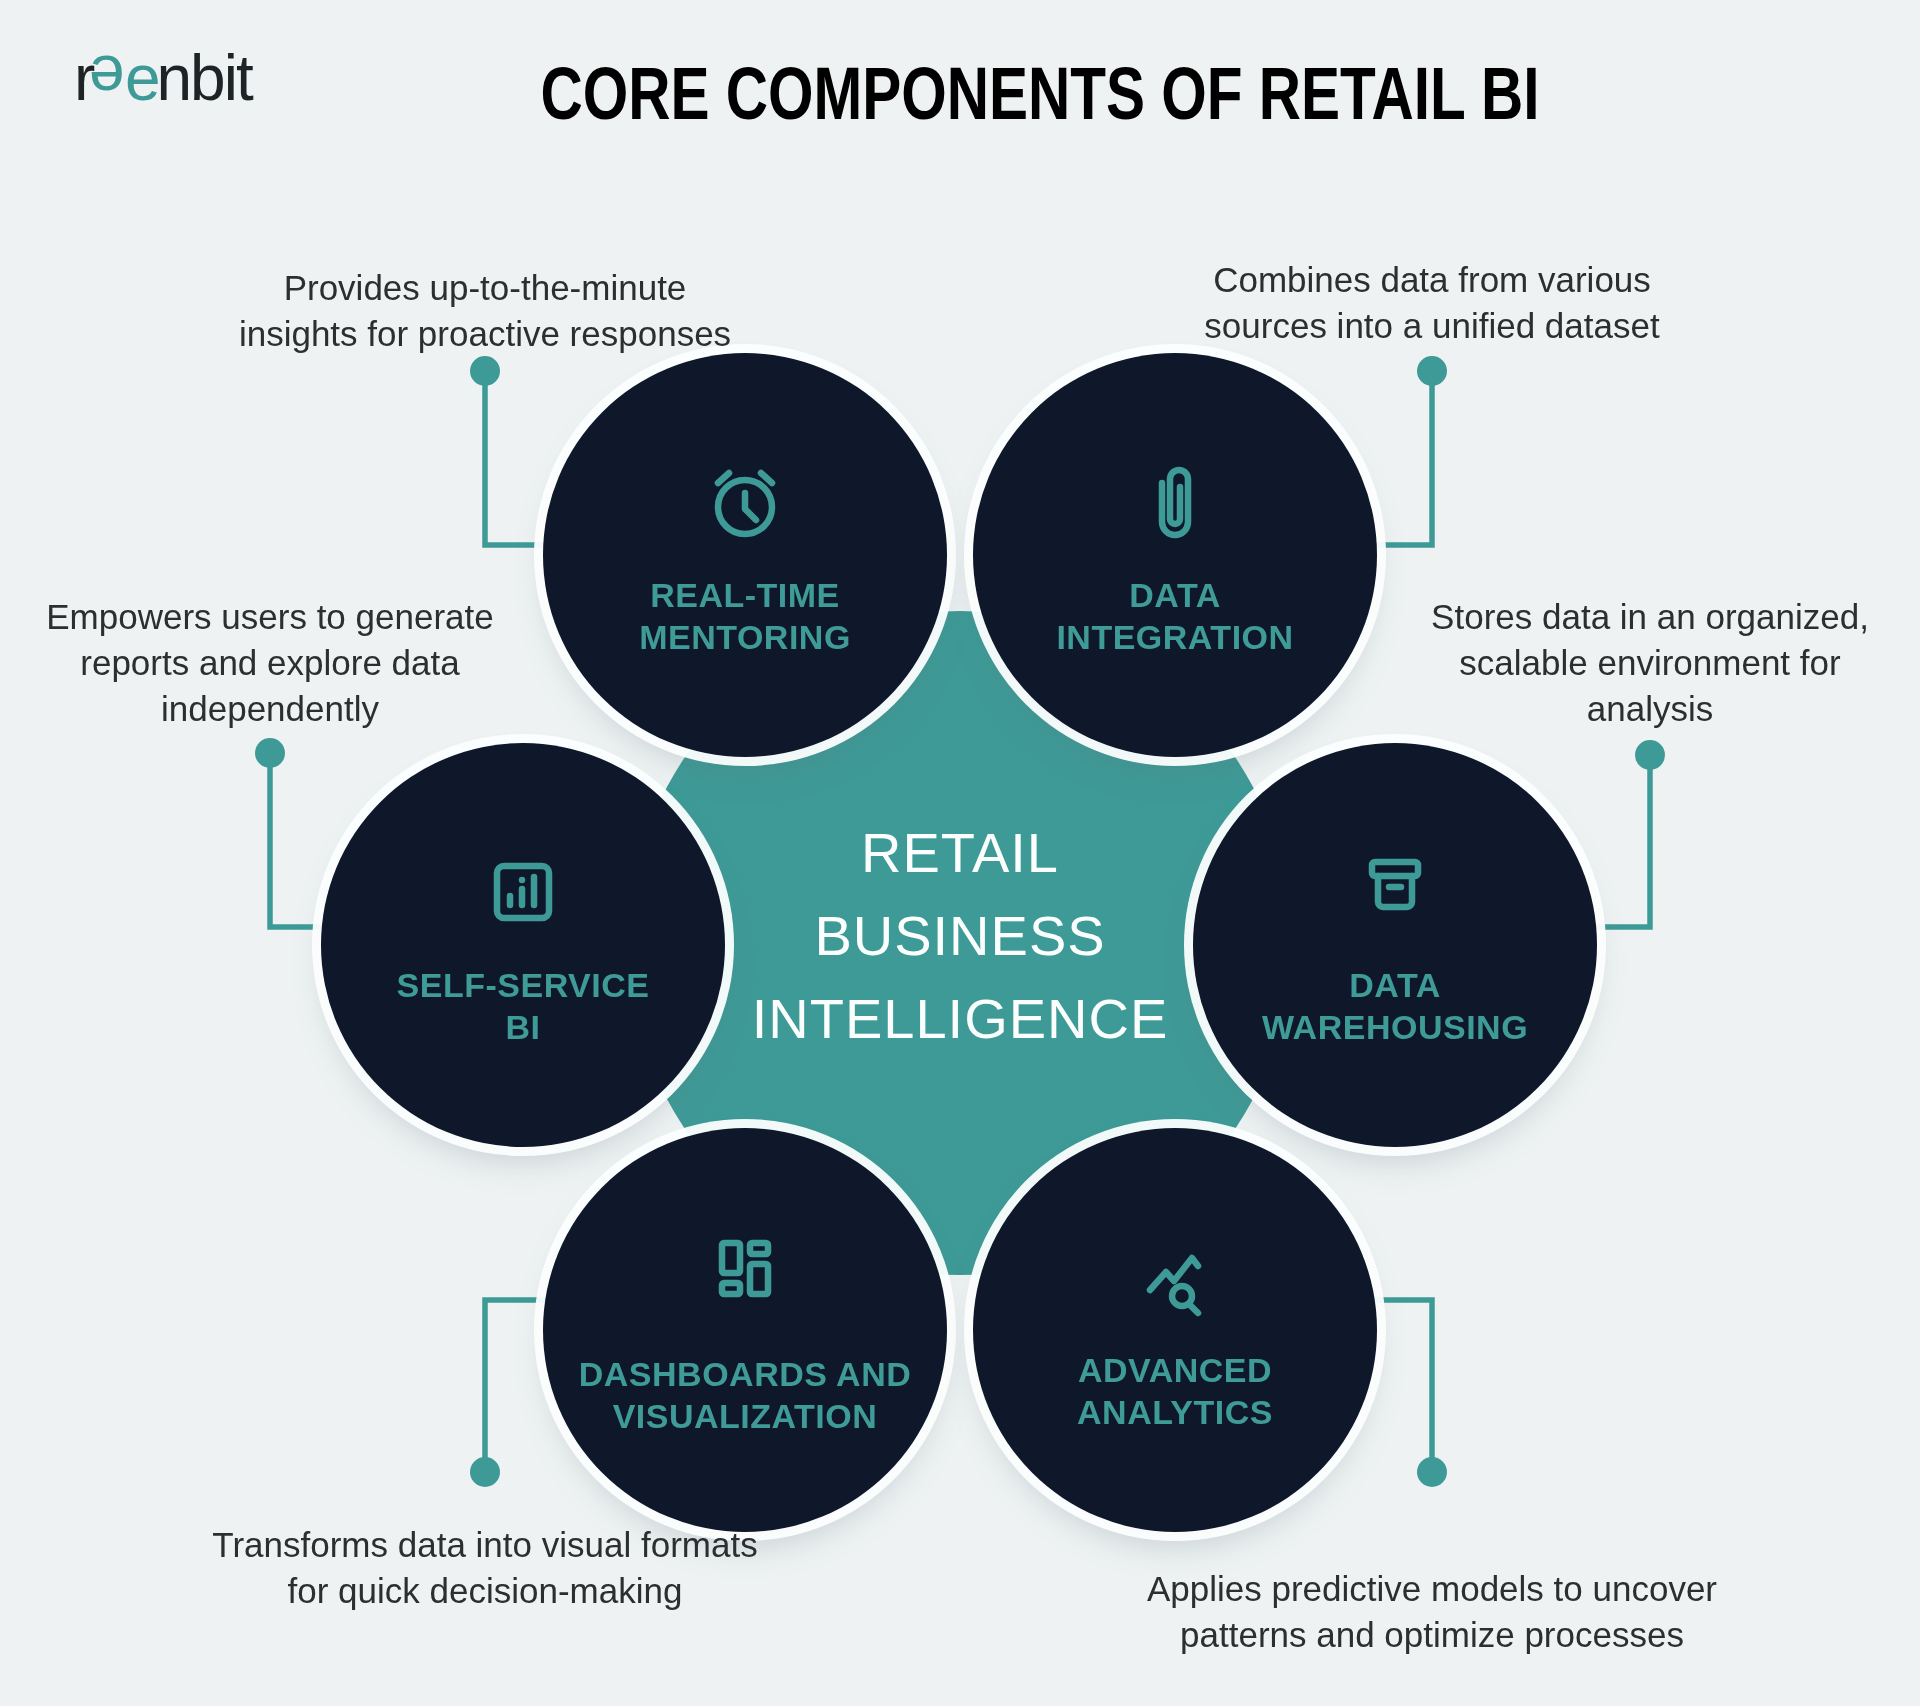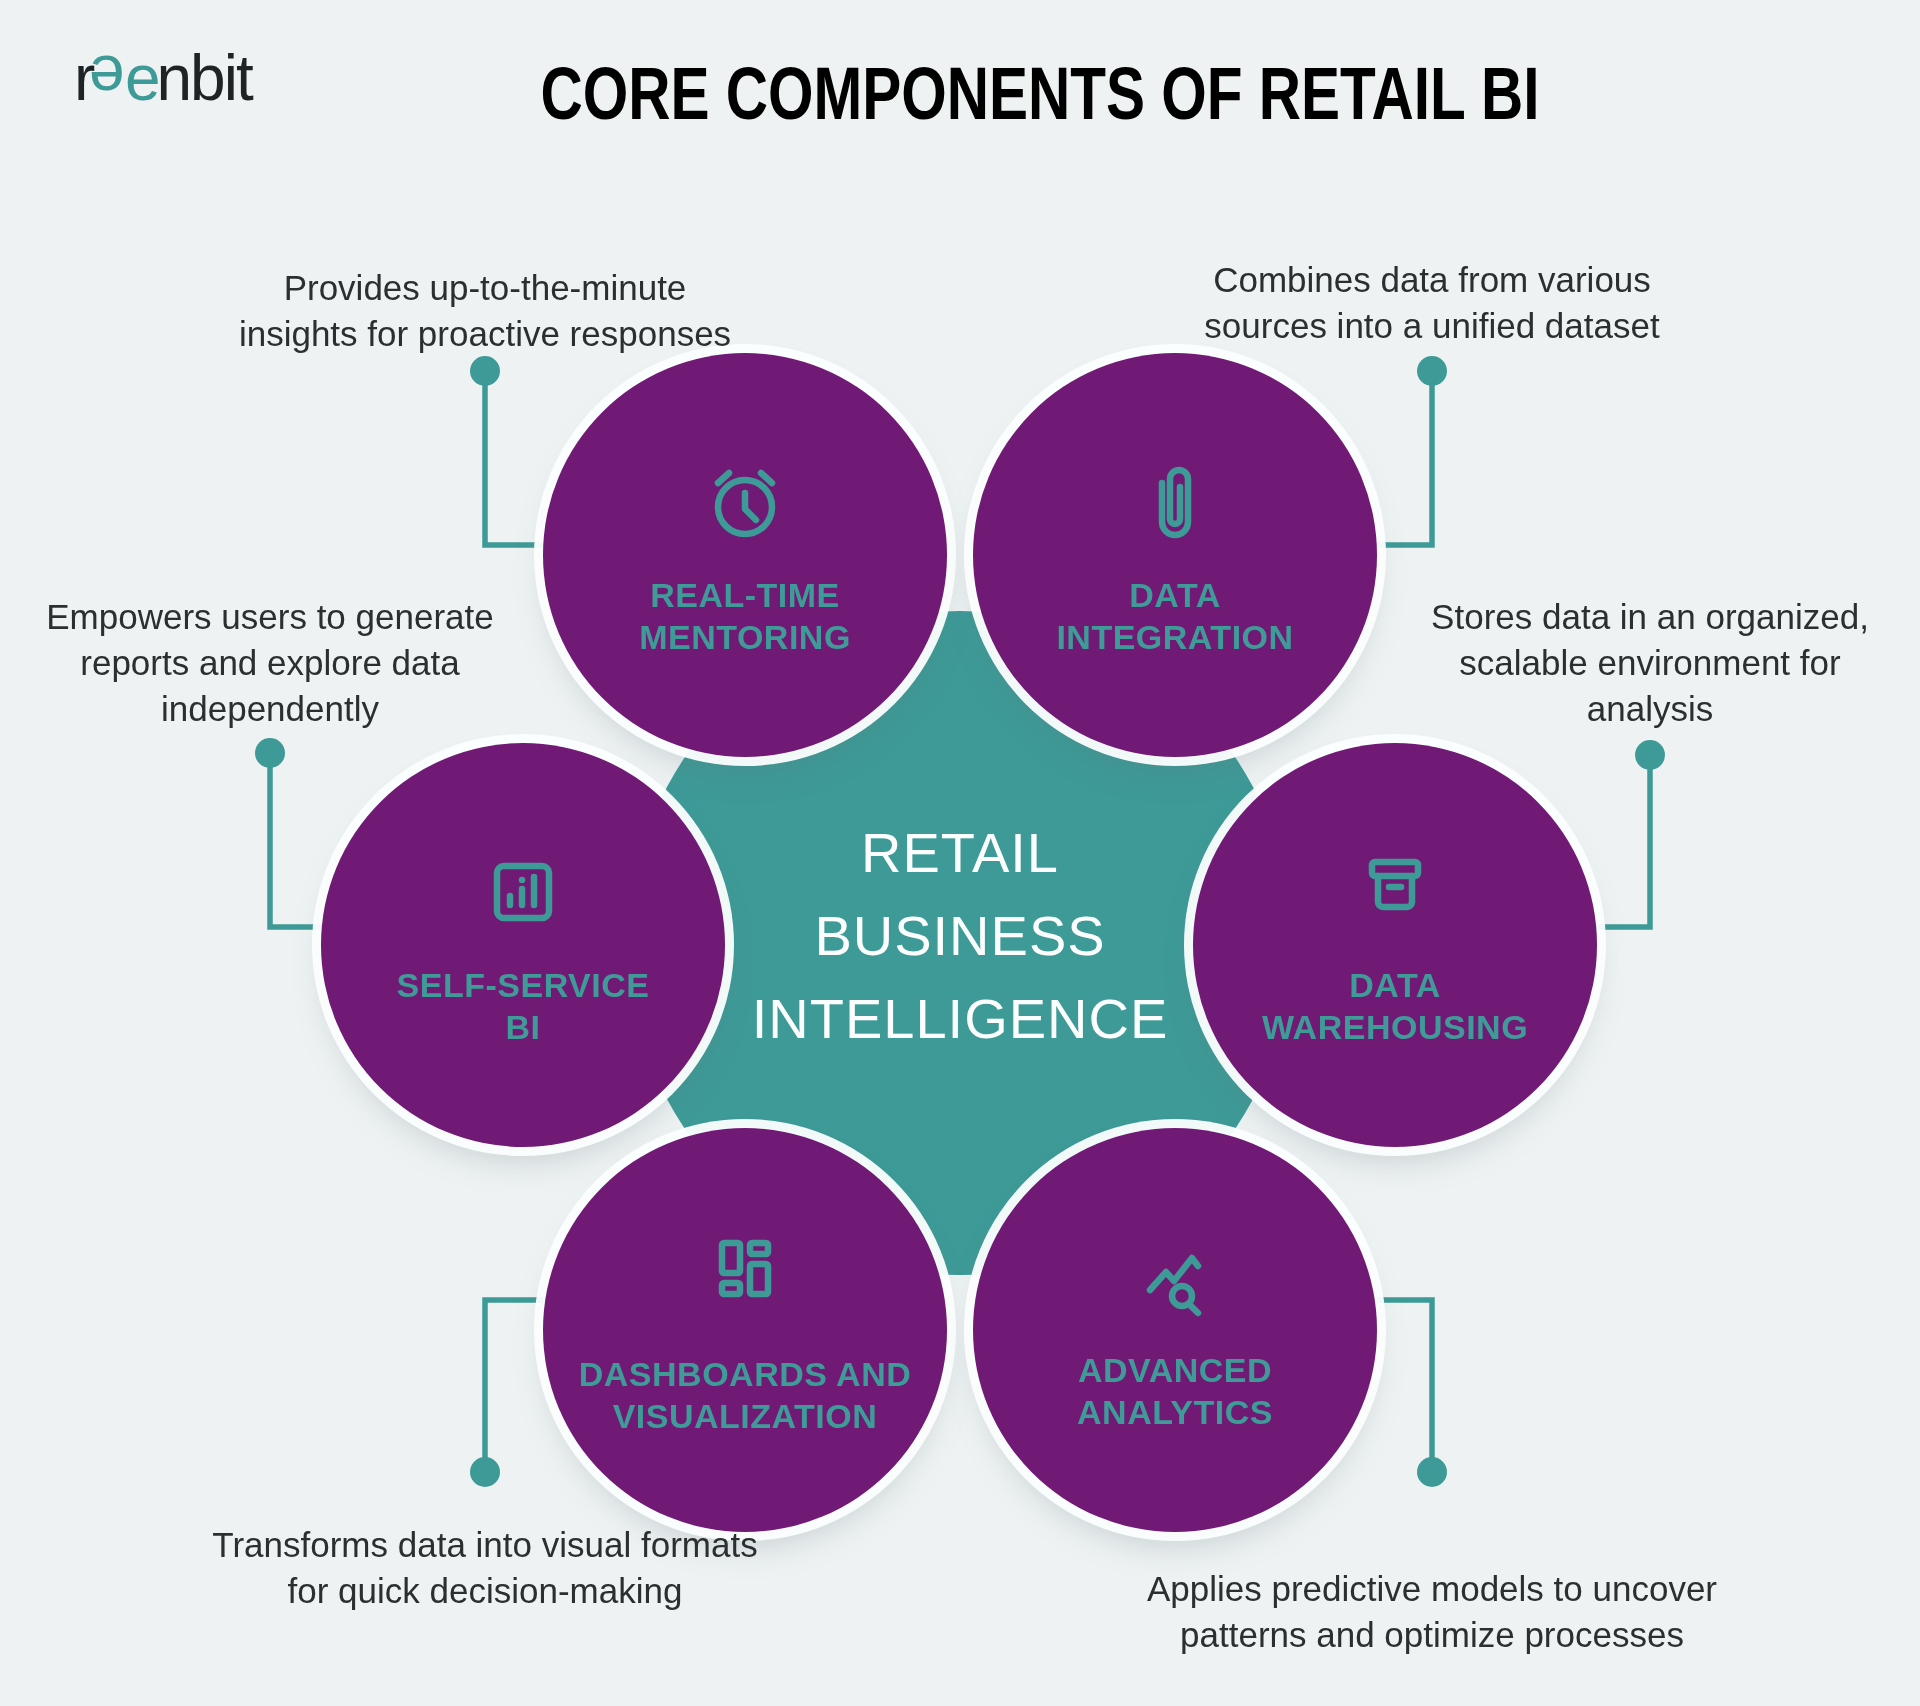--- a/index.html
+++ b/index.html
@@ -29,21 +29,21 @@
 
   
   .wires { position:absolute; left:0; top:0; }
   .wire { stroke:#3e9a97; stroke-width:5.5; fill:none; }
   .dot  { fill:#3e9a97; }
   .star { fill:#3e9a97; }
 
   
   .bubble {
     position:absolute; width:404px; height:404px; border-radius:50%;
-    background:#701a75;
+    background:#0f172a;
     box-shadow:0 0 0 9px rgba(252,254,254,0.95), 0 18px 34px -6px rgba(90,115,115,0.28);
     display:flex; flex-direction:column; align-items:center; justify-content:center;
     text-align:center;
   }
   .bubble svg.icon { width:100px; height:100px; display:block; }
   .bubble .ic { stroke:#3e9a97; stroke-width:6.5; fill:none;
                 stroke-linecap:round; stroke-linejoin:round; }
   .bubble .label {
     margin-top:22px; font-size:34px; font-weight:bold; color:#3f9b97;
     letter-spacing:0.5px; line-height:1.25; white-space:pre-line;

